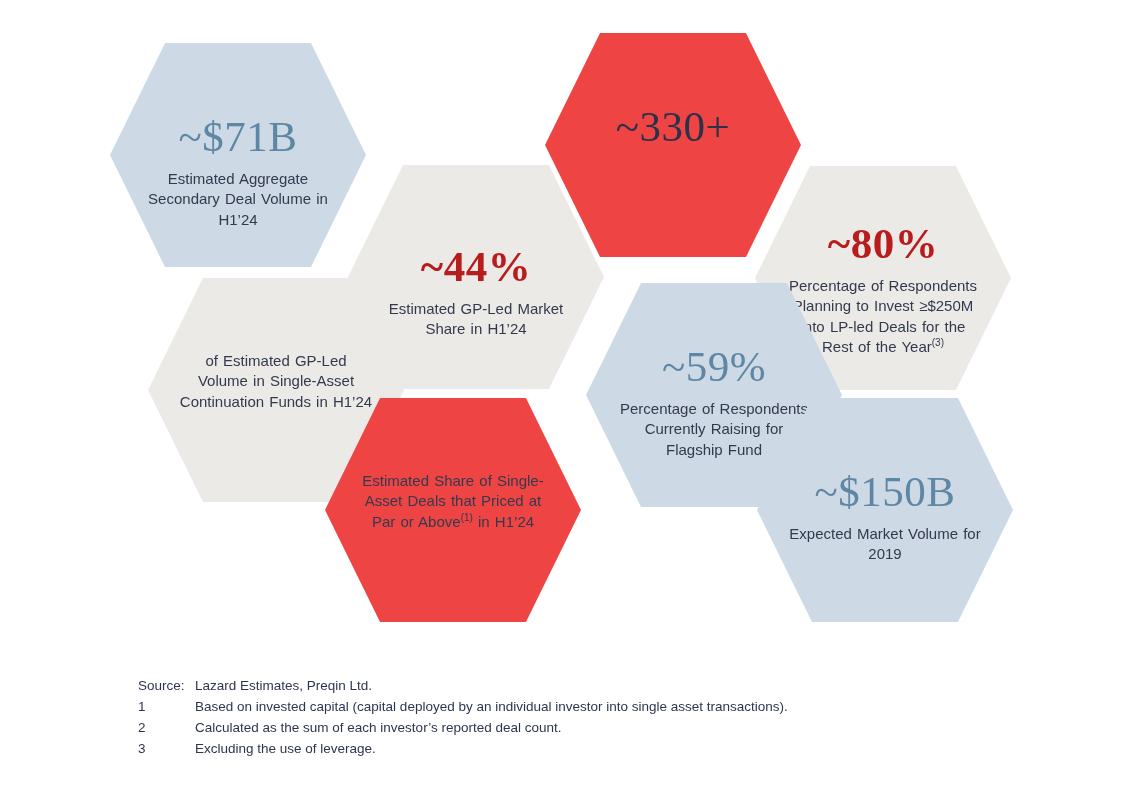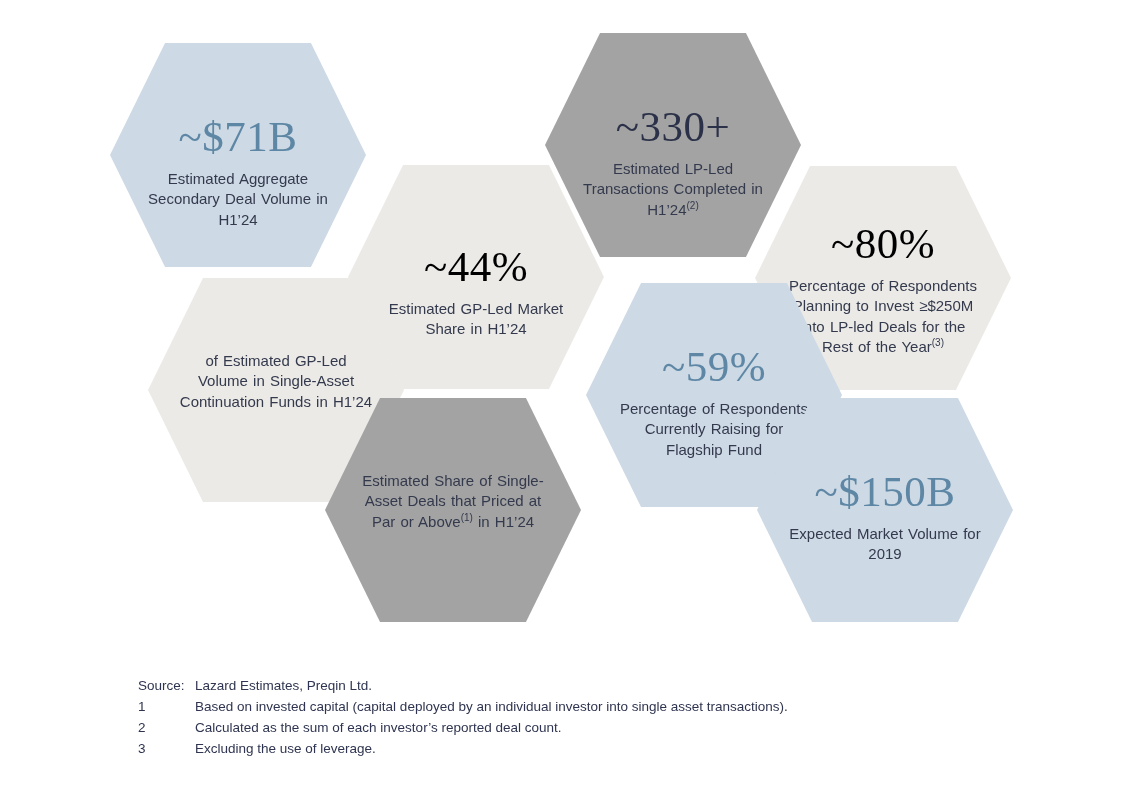--- a/index.html
+++ b/index.html
@@ -16,32 +16,32 @@
     -webkit-clip-path:polygon(21.5% 0%, 78.5% 0%, 100% 50%, 78.5% 100%, 21.5% 100%, 0% 50%);
     clip-path:polygon(21.5% 0%, 78.5% 0%, 100% 50%, 78.5% 100%, 21.5% 100%, 0% 50%);
     display:flex;flex-direction:column;align-items:center;
     justify-content:flex-start;
     box-sizing:border-box;
     padding:0 30px;
     text-align:center;
   }
   .hex.fill-blue{background:#cdd9e5;}
   .hex.fill-lightgray{background:#ebeae7;}
-  .hex.fill-gray{background:#a3a3a3;}
+  .hex.fill-gray{background:#ef4444;}
 
   .hex-value{
     font-family:"Liberation Serif", serif;
     font-size:43px;
     line-height:1.0;
     font-weight:400;
     letter-spacing:0.5px;
     white-space:nowrap;
   }
   .val-blue{color:#5e87a5;}
-  .val-taupe{color:#000000;}
+  .val-taupe{color:#b91c1c;font-weight:bold;}
   .val-navy{color:#2b3148;}
 
   .hex-caption{
     font-family:"Liberation Sans", sans-serif;
     font-size:15px;
     line-height:1.35;
     color:#343a4d;
     margin-top:11px;
     word-spacing:1px;
   }
@@ -68,21 +68,20 @@
 
 <div id="hex-field">
 
   <div class="hex fill-blue pad-72" style="left:110px;top:43px;">
     <div class="hex-value val-blue">~$71B</div>
     <div class="hex-caption">Estimated Aggregate Secondary Deal Volume in H1’24</div>
   </div>
 
   <div class="hex fill-gray pad-72" style="left:545px;top:33px;">
     <div class="hex-value val-navy">~330+</div>
-    <div class="hex-caption"><span>Estimated LP-Led Transactions Completed in H1’24</span><sup>(2)</sup></div>
   </div>
 
   <div class="hex fill-lightgray pad-80" style="left:348px;top:165px;">
     <div class="hex-value val-taupe">~44%</div>
     <div class="hex-caption">Estimated GP-Led Market Share in H1’24</div>
   </div>
 
   <div class="hex fill-lightgray pad-56" style="left:755px;top:166px;">
     <div class="hex-value val-taupe">~80%</div>
     <div class="hex-caption"><span>Percentage of Respondents Planning to Invest ≥$250M into LP-led Deals for the Rest of the Year</span><sup>(3)</sup></div>

